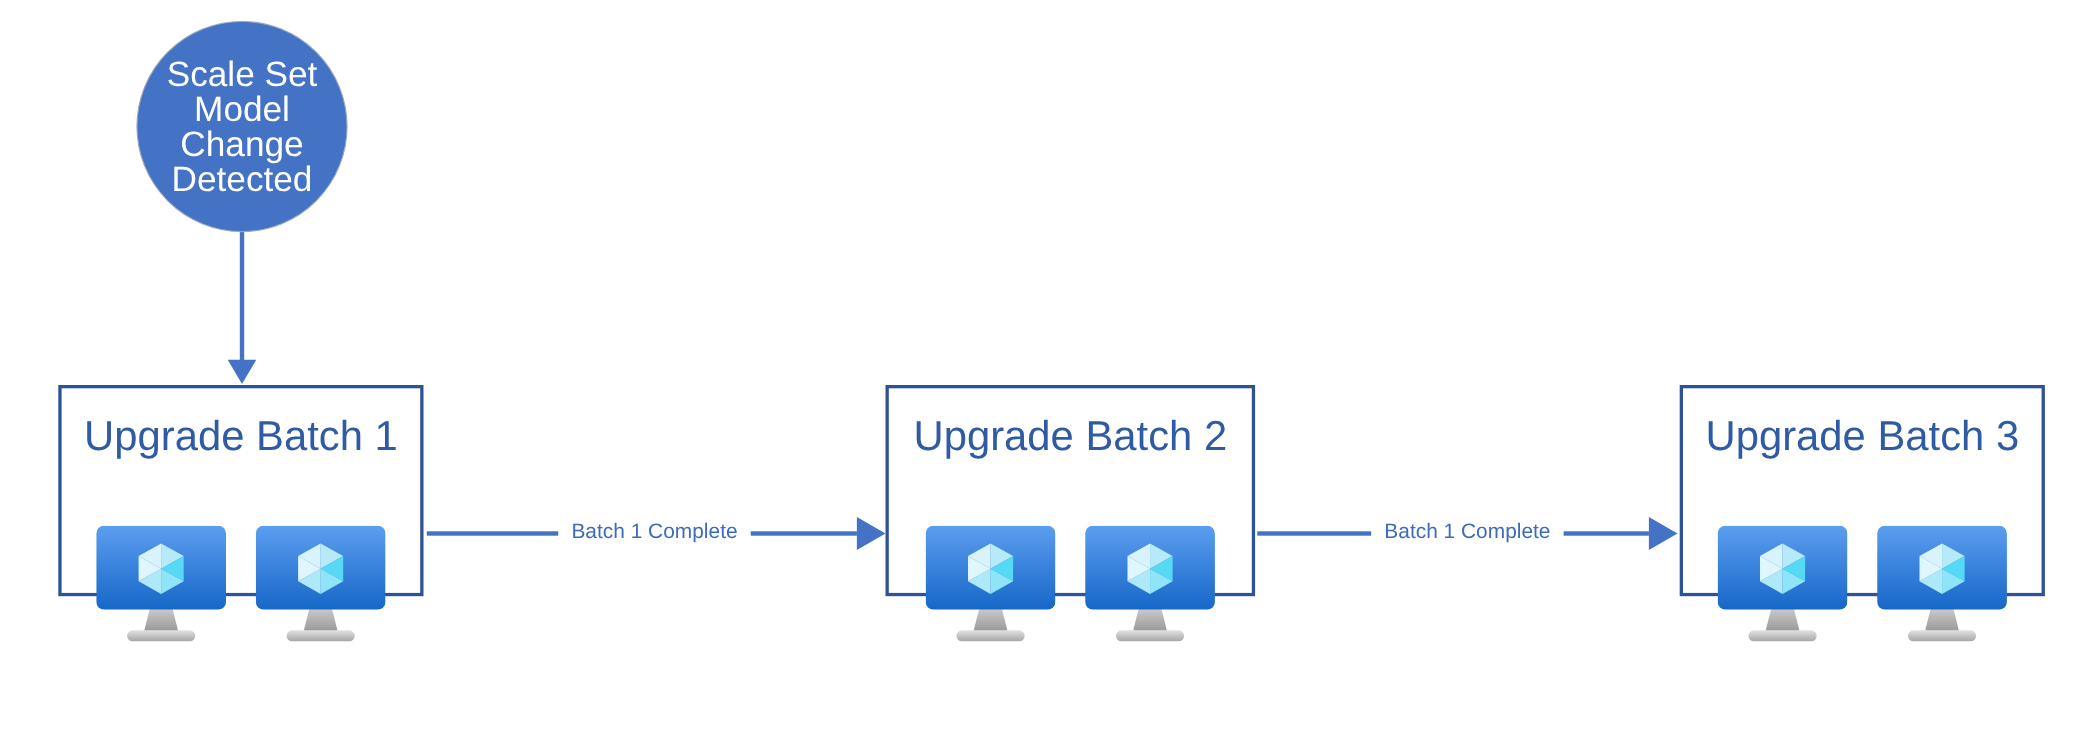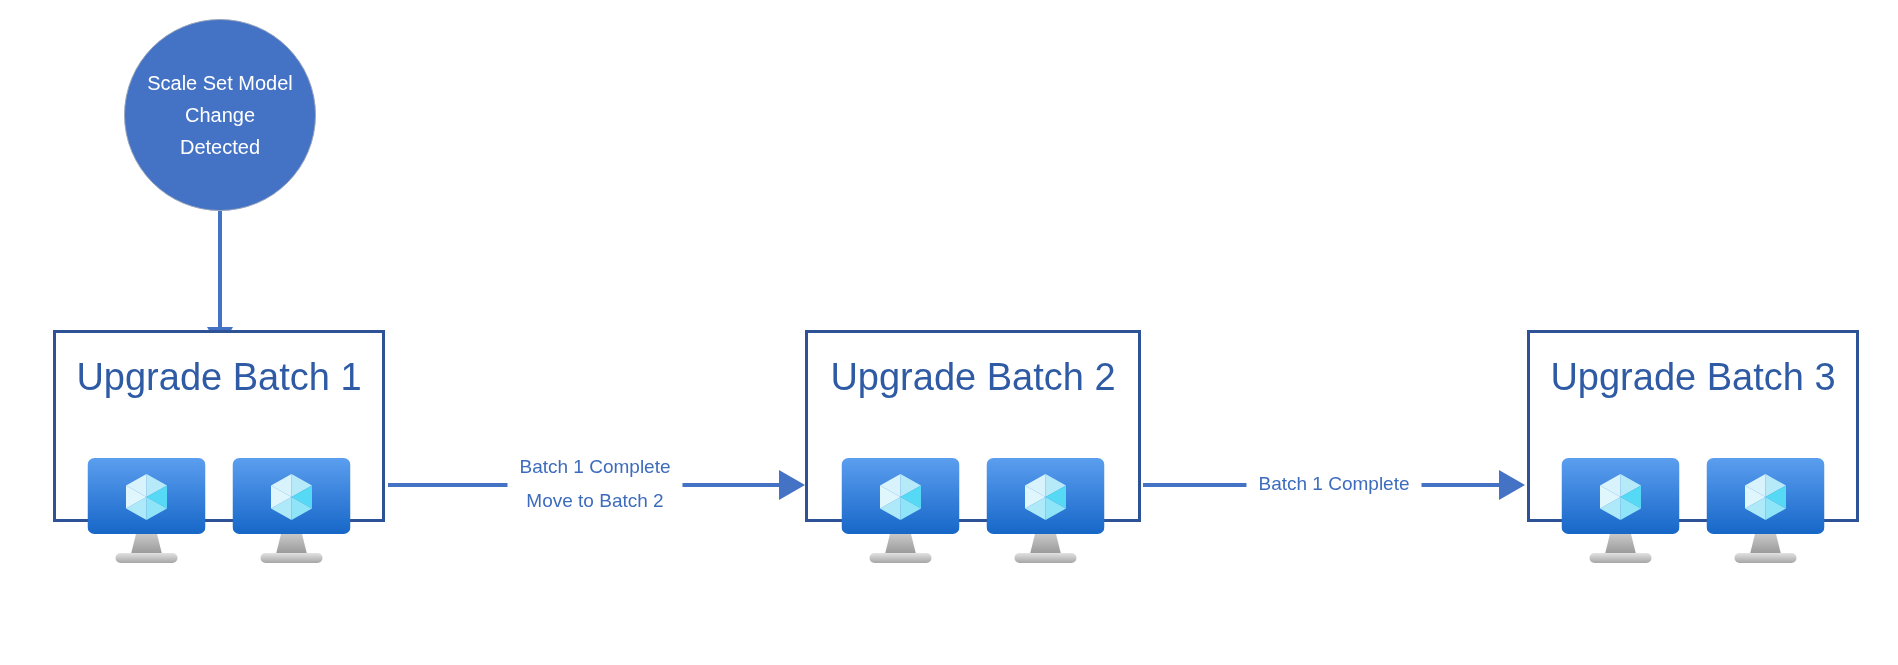--- a/index.html
+++ b/index.html
@@ -28,21 +28,21 @@
     background: #4472C4;
     border: 1px solid #9aa7bd;
     display: flex;
     align-items: center;
     justify-content: center;
     text-align: center;
     padding: 0 20px;
   }
   .start-node span {
     color: #ffffff;
-    font-size: 20px;
+    font-size: 32px;
     line-height: 32px;
   }
 
   
   .shaft-v {
     position: absolute;
     left: 218px;
     top: 211px;
     width: 4px;
     height: 117px;
@@ -92,21 +92,21 @@
     color: #3E6CBD;
     font-size: 19px;
     line-height: 34px;
   }
   .transition-label.t1 { left: 595px;  top: 484px; }
   .transition-label.t2 { left: 1334px; top: 484px; }
 
   
   .batch-box {
     position: absolute;
-    top: 330px;
+    top: 350px;
     width: 332px;
     height: 192px;
     box-sizing: border-box;
     border: 3px solid #2E5296;
     background: #ffffff;
   }
   .batch-box.b1 { left: 53px; }
   .batch-box.b2 { left: 805px; width: 336px; }
   .batch-box.b3 { left: 1527px; }
   .batch-title {
@@ -135,21 +135,20 @@
     <span>Scale Set Model Change Detected</span>
   </div>
 
   <div class="shaft-v"></div>
   <div class="head-down"></div>
 
   <div class="shaft-h a1"></div>
   <div class="head-right a1"></div>
   <div class="transition-label t1">
     <span>Batch 1 Complete</span>
-    <span>Move to Batch 2</span>
   </div>
 
   <div class="shaft-h a2"></div>
   <div class="head-right a2"></div>
   <div class="transition-label t2">
     <span>Batch 1 Complete</span>
   </div>
 
   <div class="batch-box b1">
     <div class="batch-title">Upgrade Batch 1</div>

